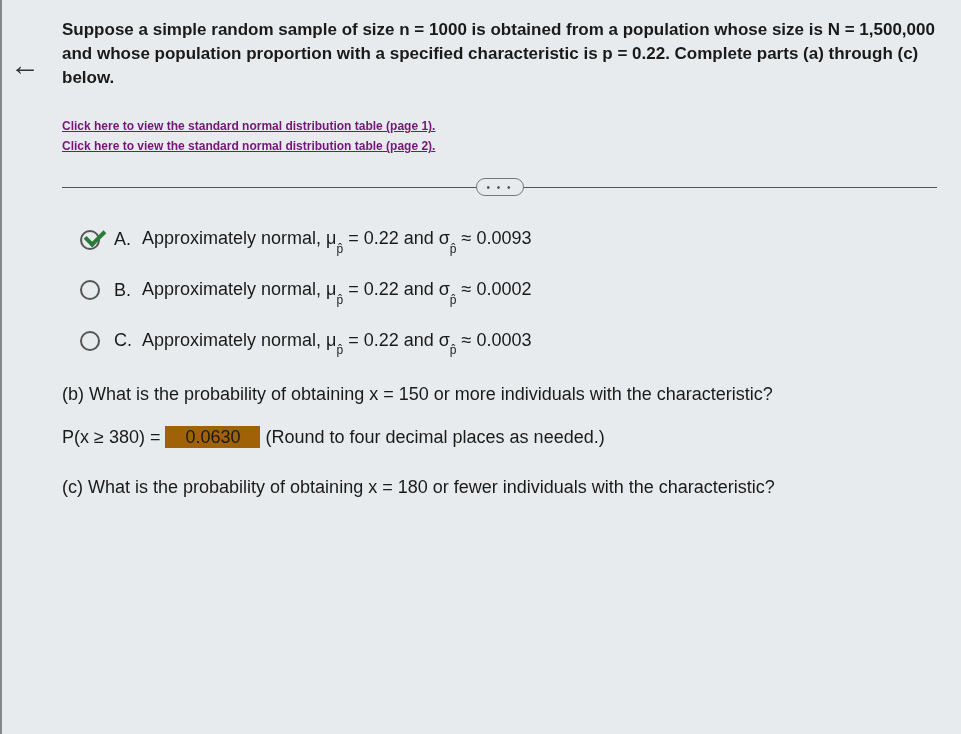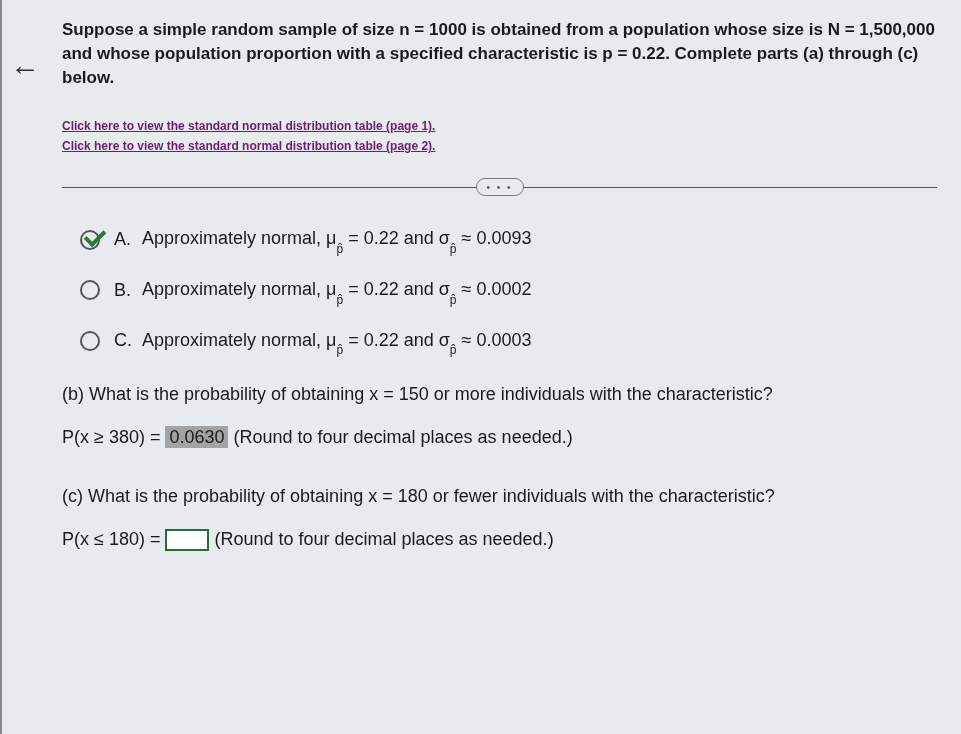--- a/index.html
+++ b/index.html
@@ -129,22 +129,22 @@
     }
     .hat::before {
       content: "^";
       position: absolute;
       top: -10px;
       left: 50%;
       transform: translateX(-50%);
       font-size: 12px;
     }
     .answer-highlight {
-      background: #a3a3a3;
-      padding: 1px 4px;
+      background: #a16207;
+      padding: 1px 20px;
     }
     .answer-box {
       display: inline-block;
       width: 44px;
       height: 22px;
       border: 2px solid #2a6a3a;
       background: #fff;
       vertical-align: middle;
     }
     .pline {
@@ -196,18 +196,15 @@
       </span>
     </div>
 
   </div>
 
   <div class="part">(b) What is the probability of obtaining x = 150 or more individuals with the characteristic?</div>
   <div class="pline">
     <span>P(x ≥ 380) = </span><span class="answer-highlight">0.0630</span><span> (Round to four decimal places as needed.)</span>
   </div>
 
-  <div class="part" style="margin-top:32px">(c) What is the probability of obtaining x = 180 or fewer individuals with the characteristic?</div>
-  <div class="pline">
-    <span>P(x ≤ 180) = </span><span class="answer-box"></span><span> (Round to four decimal places as needed.)</span>
-  </div>
+  <div class="part" style="margin-top:23px">(c) What is the probability of obtaining x = 180 or fewer individuals with the characteristic?</div>
 
 </div>
 
 </body></html>

